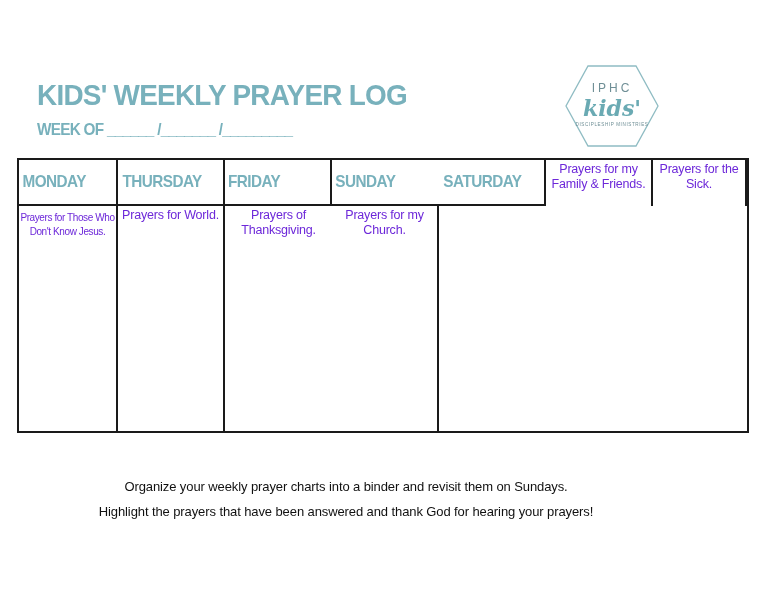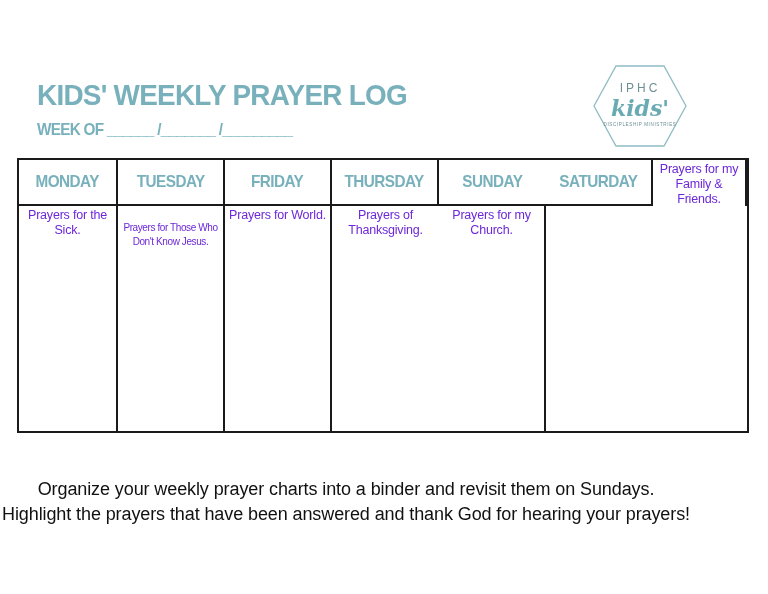--- a/index.html
+++ b/index.html
@@ -13,49 +13,49 @@
       letter-spacing: -0.8px; transform: scaleX(0.93); transform-origin: left;
       white-space: nowrap;
     }
     .weekof {
       position: absolute; left: 37px; top: 120px;
       font-size: 17px; font-weight: bold; color: #78b1bc;
       letter-spacing: -0.8px; white-space: nowrap;
       transform: scaleX(0.9); transform-origin: left;
     }
     .logo {
-      position: absolute; left: 592px; top: 64px; width: 96px; height: 84px;
+      position: absolute; left: 564px; top: 64px; width: 96px; height: 84px;
     }
     .logo svg { width: 100%; height: 100%; }
     .table {
       position: absolute; left: 17px; top: 158px; width: 732px; height: 275px;
       border: 2px solid #1a1a1a; box-sizing: border-box;
       display: grid;
       grid-template-columns: 99px 107px 107px 107px 107px 107px 1fr;
       grid-template-rows: 46px 1fr;
     }
     .cell {
       border-right: 2px solid #1a1a1a; box-sizing: border-box;
     }
     .cell.last { border-right: none; }
     .head {
       border-bottom: 2px solid #1a1a1a;
-      display: flex; align-items: center; justify-content: center;
+      display: flex; align-items: center; 
       font-size: 17px; font-weight: bold; color: #78b1bc;
       letter-spacing: -0.6px; white-space: nowrap;
     }
     .head span { display: inline-block; transform: scaleX(0.9); }
     .body {
       text-align: center; font-size: 12.5px; color: #6d28d9;
       line-height: 15px; padding-top: 2px; letter-spacing: -0.2px;
     }
-    .body.small { font-size: 10px; letter-spacing: -0.4px; line-height: 14px; padding-top: 15px; }
+    .body.small { font-size: 10px; letter-spacing: -0.4px; line-height: 14px; padding-top: 5px; }
     .footer {
       position: absolute; left: 0; width: 692px; text-align: center;
-      font-size: 18px; color: #111; letter-spacing: -0.1px;
+      font-size: 13px; color: #111; letter-spacing: -0.1px;
     }
     .f1 { top: 479px; }
     .f2 { top: 504px; }
   </style>
 </head>
 <body>
 
 <div class="title">KIDS' WEEKLY PRAYER LOG</div>
 <div class="weekof">WEEK OF ______ /_______ /_________</div>
 
@@ -66,27 +66,24 @@
     <text x="48" y="52" text-anchor="middle" font-family="DejaVu Serif, serif" font-style="italic" font-weight="bold" font-size="22" fill="#6aaab3">kids'</text>
     <text x="48" y="62" text-anchor="middle" font-family="Liberation Sans, sans-serif" font-size="4.6" letter-spacing="0.6" fill="#6f8f96">DISCIPLESHIP MINISTRIES</text>
   </svg>
 </div>
 
 <div class="table">
   <div class="cell head">
       <span>MONDAY</span>
     </div>
   <div class="cell head">
-      <span>TUESDAY</span>
+      <span>THURSDAY</span>
     </div>
   <div class="cell head">
       <span>FRIDAY</span>
-    </div>
-  <div class="cell head">
-      <span>THURSDAY</span>
     </div>
   <div class="cell head last">
       <span>SUNDAY</span>
     </div>
   <div class="cell head">
       <span>SATURDAY</span>
     </div>
 
   <div class="cell body">Prayers for my Family &amp; Friends.</div>
   <div class="cell body">Prayers for the Sick.</div>

